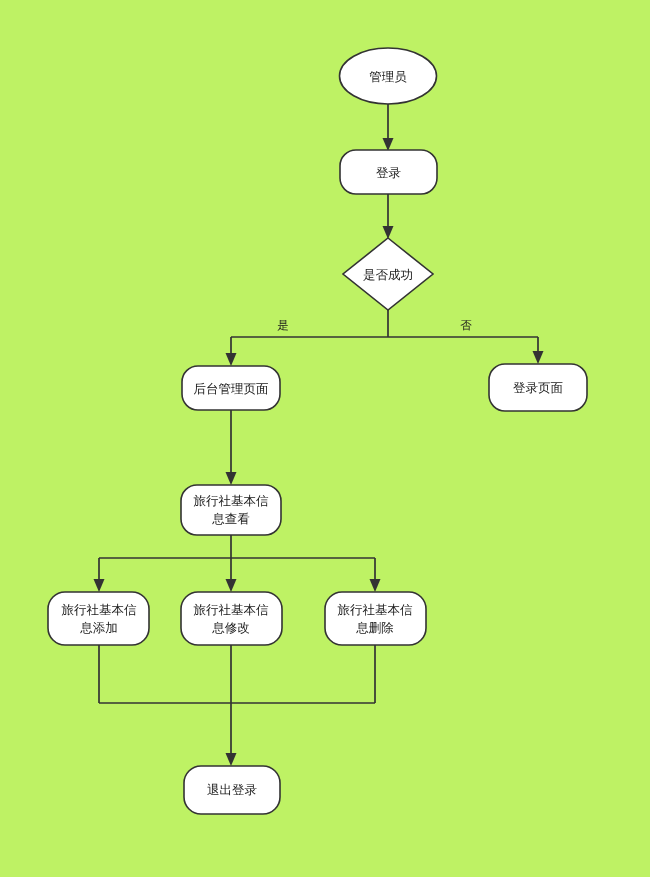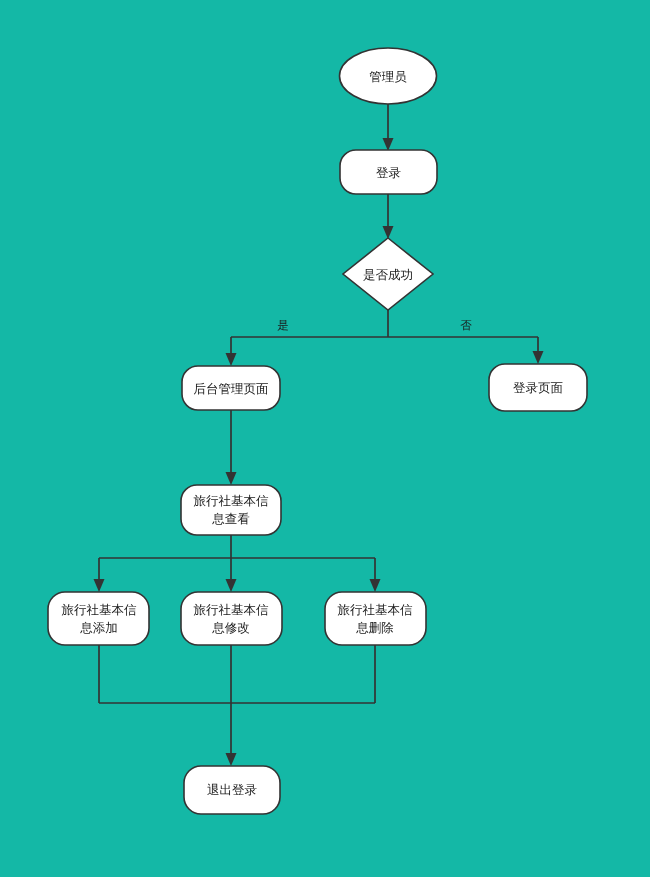--- a/index.html
+++ b/index.html
@@ -10,21 +10,21 @@
   body {
     width: 650px;
     height: 877px;
     font-family: "DejaVu Sans", "Liberation Sans", sans-serif;
     overflow: hidden;
   }
   #flowchart-root {
     position: relative;
     width: 650px;
     height: 877px;
-    background: #14b8a6;
+    background: #bef264;
   }
   svg.flow-canvas {
     display: block;
     width: 650px;
     height: 877px;
   }
   .node-shape {
     fill: #ffffff;
     stroke: #333333;
     stroke-width: 1.6;

